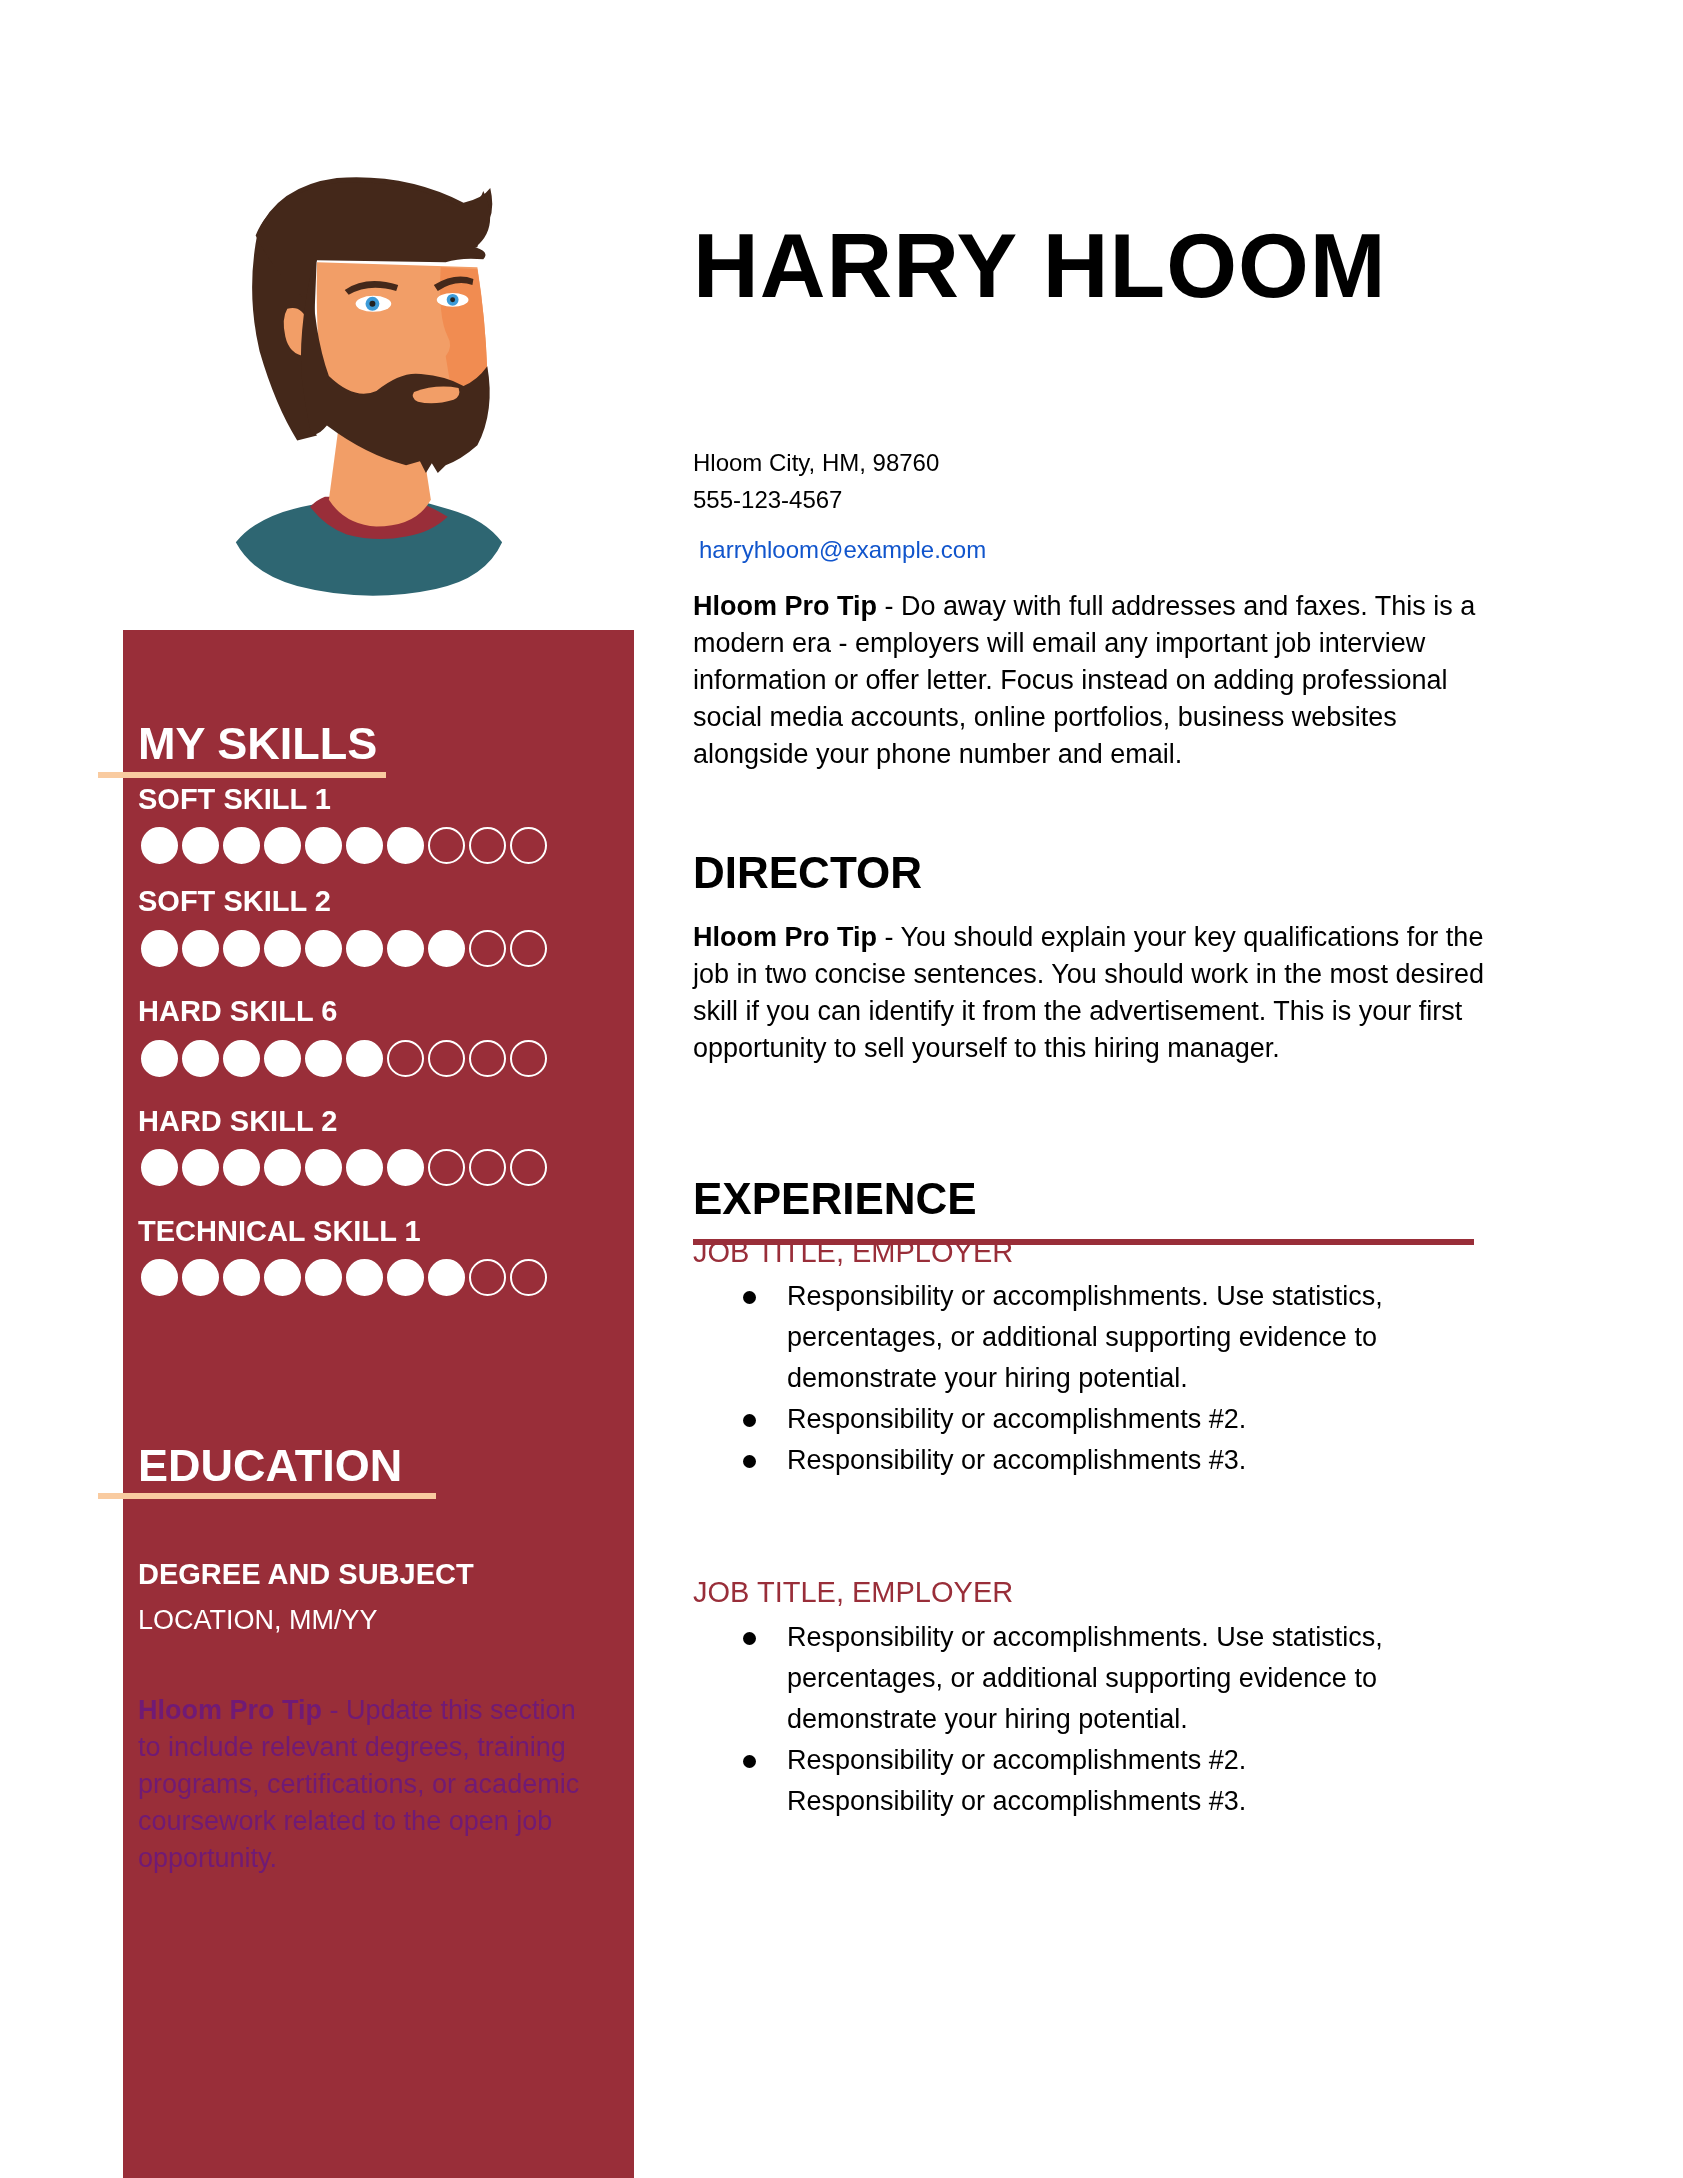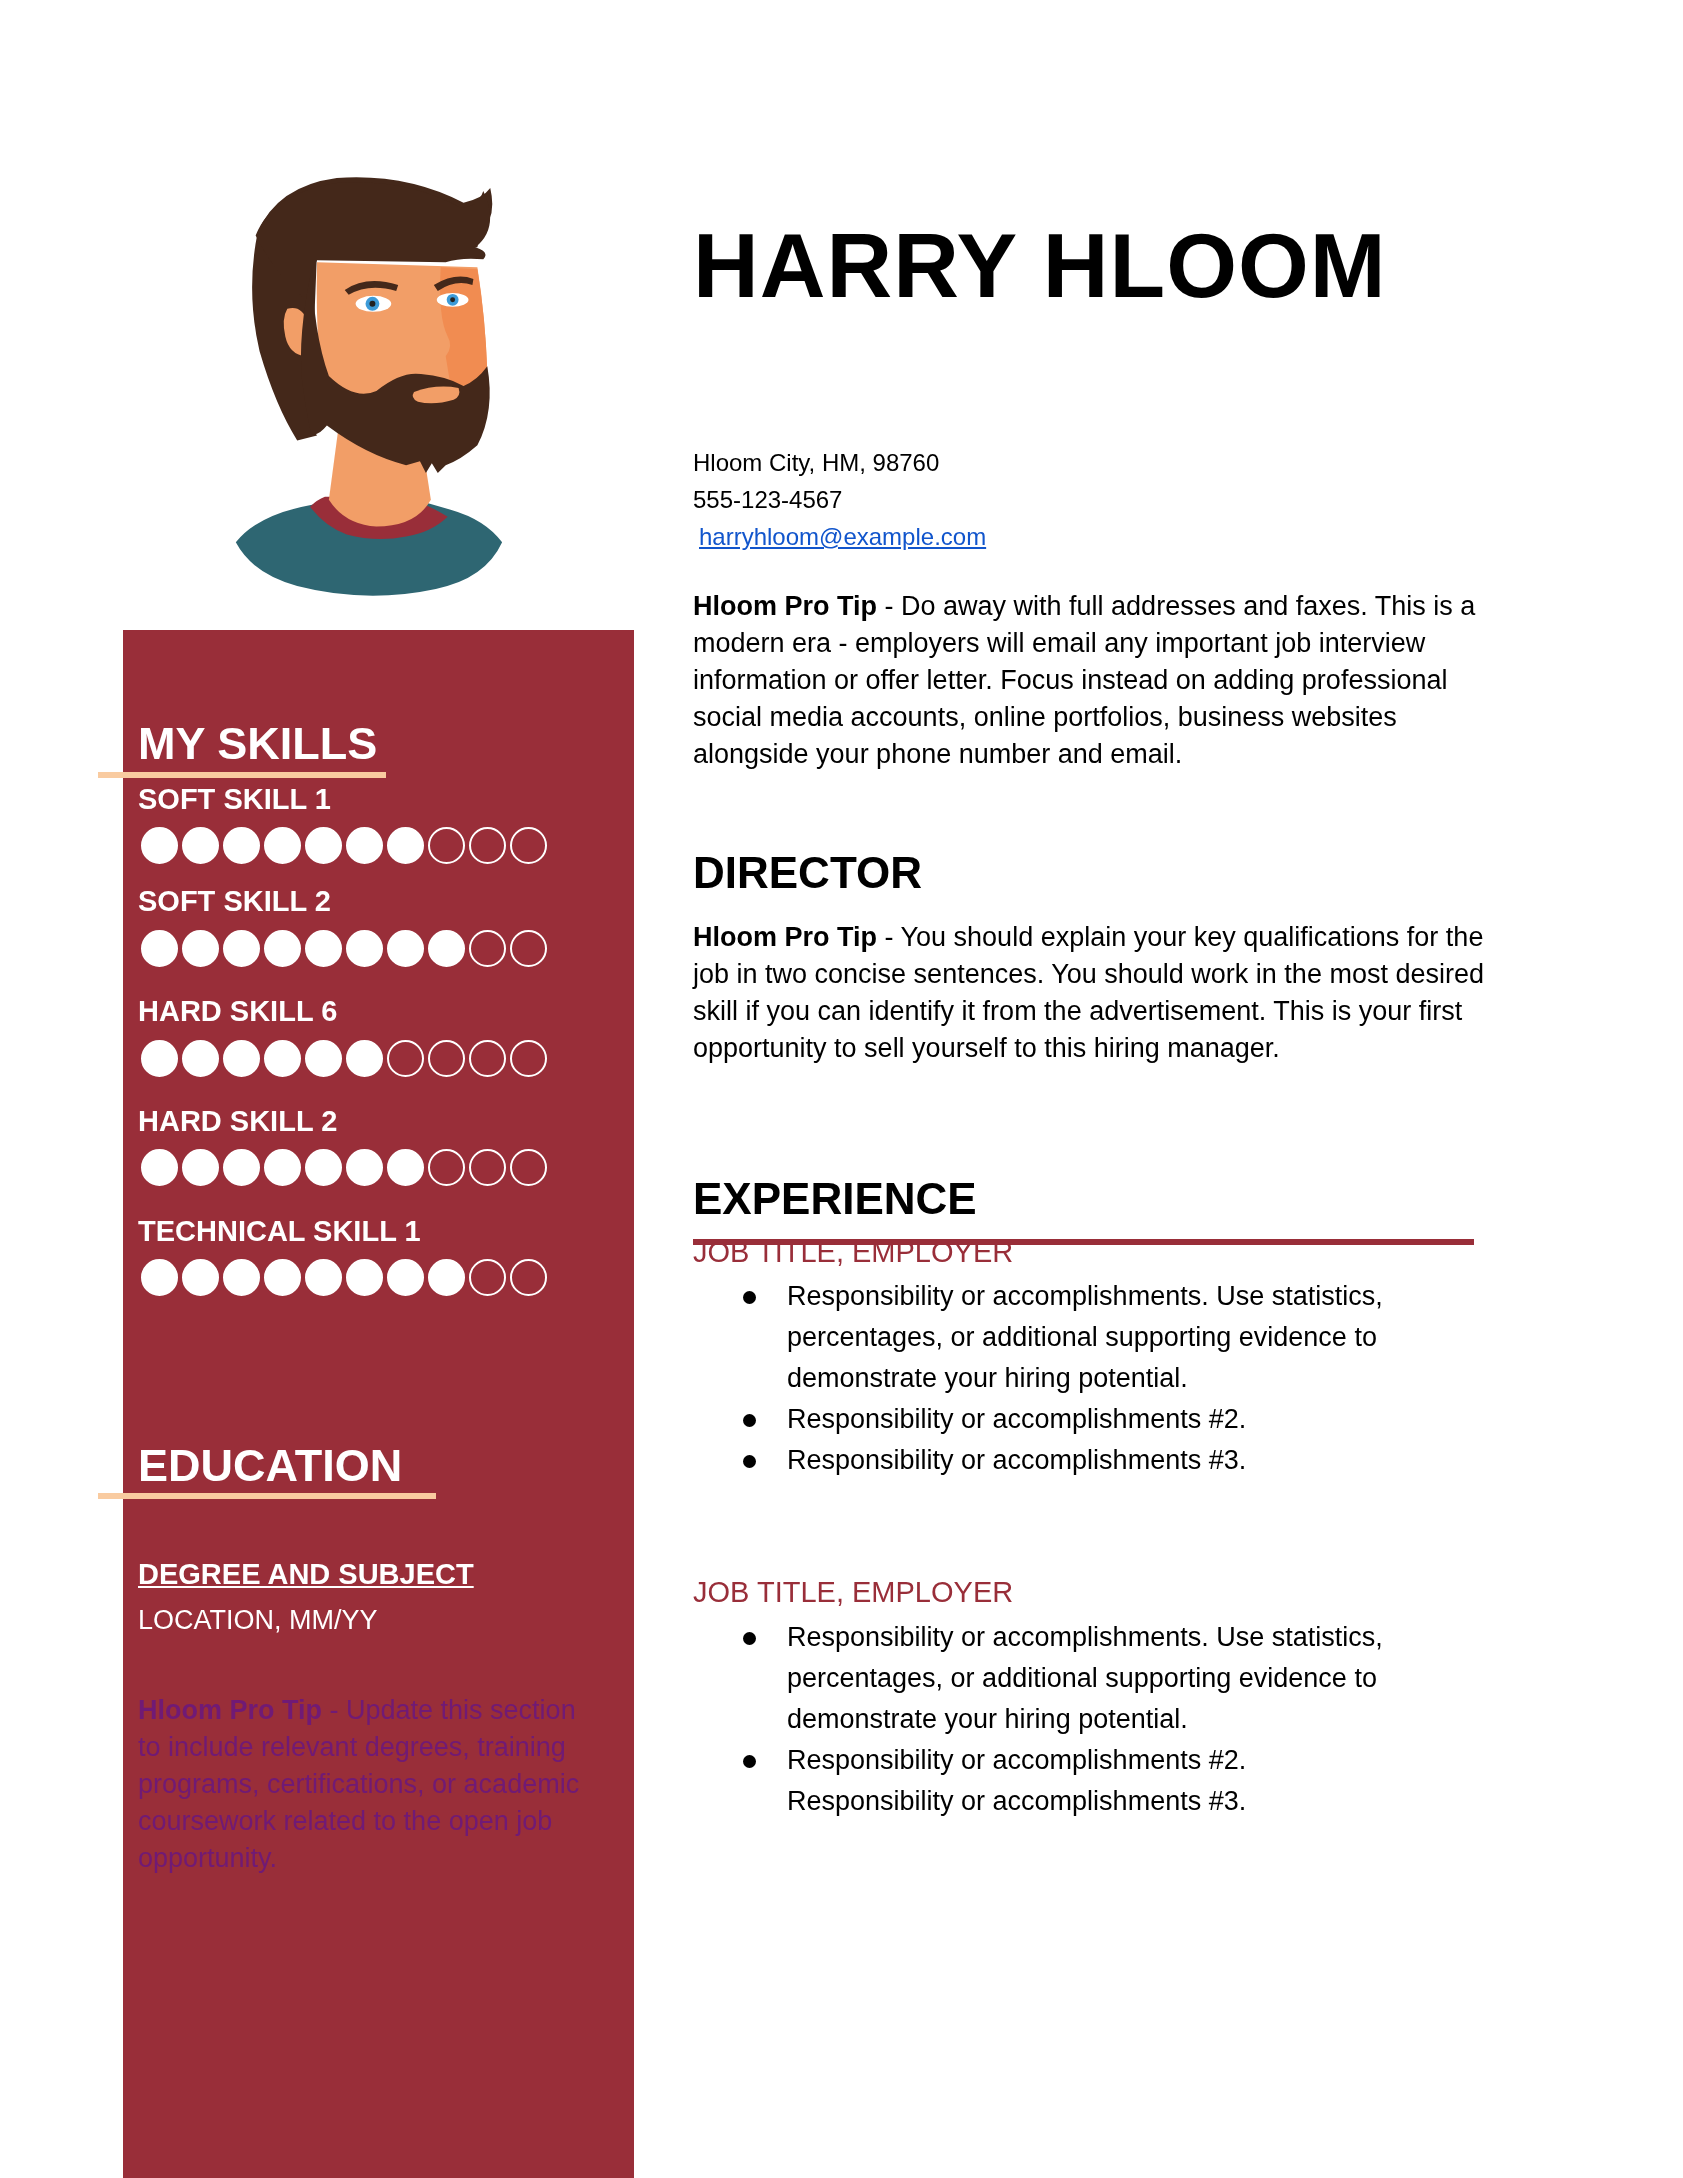--- a/index.html
+++ b/index.html
@@ -2,38 +2,38 @@
 <html><head>
 <meta charset="utf-8">
 <style>
   html, body { margin: 0; padding: 0; }
   body { width: 1683px; height: 2178px; position: relative; background: #ffffff; overflow: hidden;
          font-family: "Liberation Sans", sans-serif; color: #000; }
   .abs { position: absolute; }
   .avatar { left: 218px; top: 158px; width: 297px; height: 446px; }
   .name { left: 693px; top: 216px; font-size: 91px; font-weight: bold; letter-spacing: 1px; line-height: 99px; white-space: nowrap; }
   .contact { left: 693px; top: 444px; font-size: 24px; line-height: 37px; }
-  .contact a { color: #1155CC; text-decoration: underline; display: inline-block; margin-left: 6px; }
+  .contact a { color: #1155CC; display: inline-block; margin-left: 6px; margin-top: 13px; }
   .para { font-size: 27px; line-height: 37px; width: 802px; }
   .para b { font-weight: bold; }
   .h2 { font-size: 44px; font-weight: bold; line-height: 50px; white-space: nowrap; }
   .exp-line { left: 693px; top: 1239px; width: 781px; height: 6px; background: #992E39; }
   .job-title { font-size: 29px; font-weight: normal; color: #992E39; line-height: 36px; white-space: nowrap; }
   .bullets { list-style: none; margin: 0; padding: 0; font-size: 27px; line-height: 41px; }
   .bullets li { position: relative; padding-left: 94px; width: 614px; }
   .bullets li .dot { position: absolute; left: 50px; top: 15px; width: 13px; height: 13px; border-radius: 50%; background: #000; }
 
   .sidebar { left: 123px; top: 630px; width: 511px; height: 1548px; background: #992E39; }
   .side-h { font-size: 45px; font-weight: bold; color: #ffffff; line-height: 50px; white-space: nowrap; }
   .accent-line { height: 6px; background: #F9CBA0; }
   .skill-label { left: 138px; font-size: 29px; font-weight: bold; color: #ffffff; line-height: 34px; white-space: nowrap; }
   .dots { left: 141px; display: flex; gap: 4px; }
   .dots span { width: 37px; height: 37px; border-radius: 50%; box-sizing: border-box; border: 2px solid #ffffff; display: block; }
   .dots span.on { background: #ffffff; }
-  .edu-degree { left: 138px; top: 1556px; font-size: 29px; font-weight: bold; color: #fff; line-height: 36px; white-space: nowrap; text-decoration: underline; }
+  .edu-degree { left: 138px; top: 1556px; font-size: 29px; font-weight: bold; color: #fff; line-height: 36px; white-space: nowrap; }
   .edu-loc { left: 138px; top: 1602px; font-size: 27px; color: #fff; line-height: 36px; white-space: nowrap; }
   .edu-tip { left: 138px; top: 1692px; width: 465px; font-size: 27px; line-height: 37px; color: #701a75; }
 </style>
 </head>
 <body>
 
 <div class="abs avatar">
   <svg width="297" height="446" viewBox="0 0 300 450">
 
     <path d="M18 388 Q40 360 95 350 L110 345 Q150 345 200 345 L235 355 Q270 365 287 388 Q270 425 220 435 Q150 450 80 432 Q35 420 18 388 Z" fill="#2E6672"></path>

